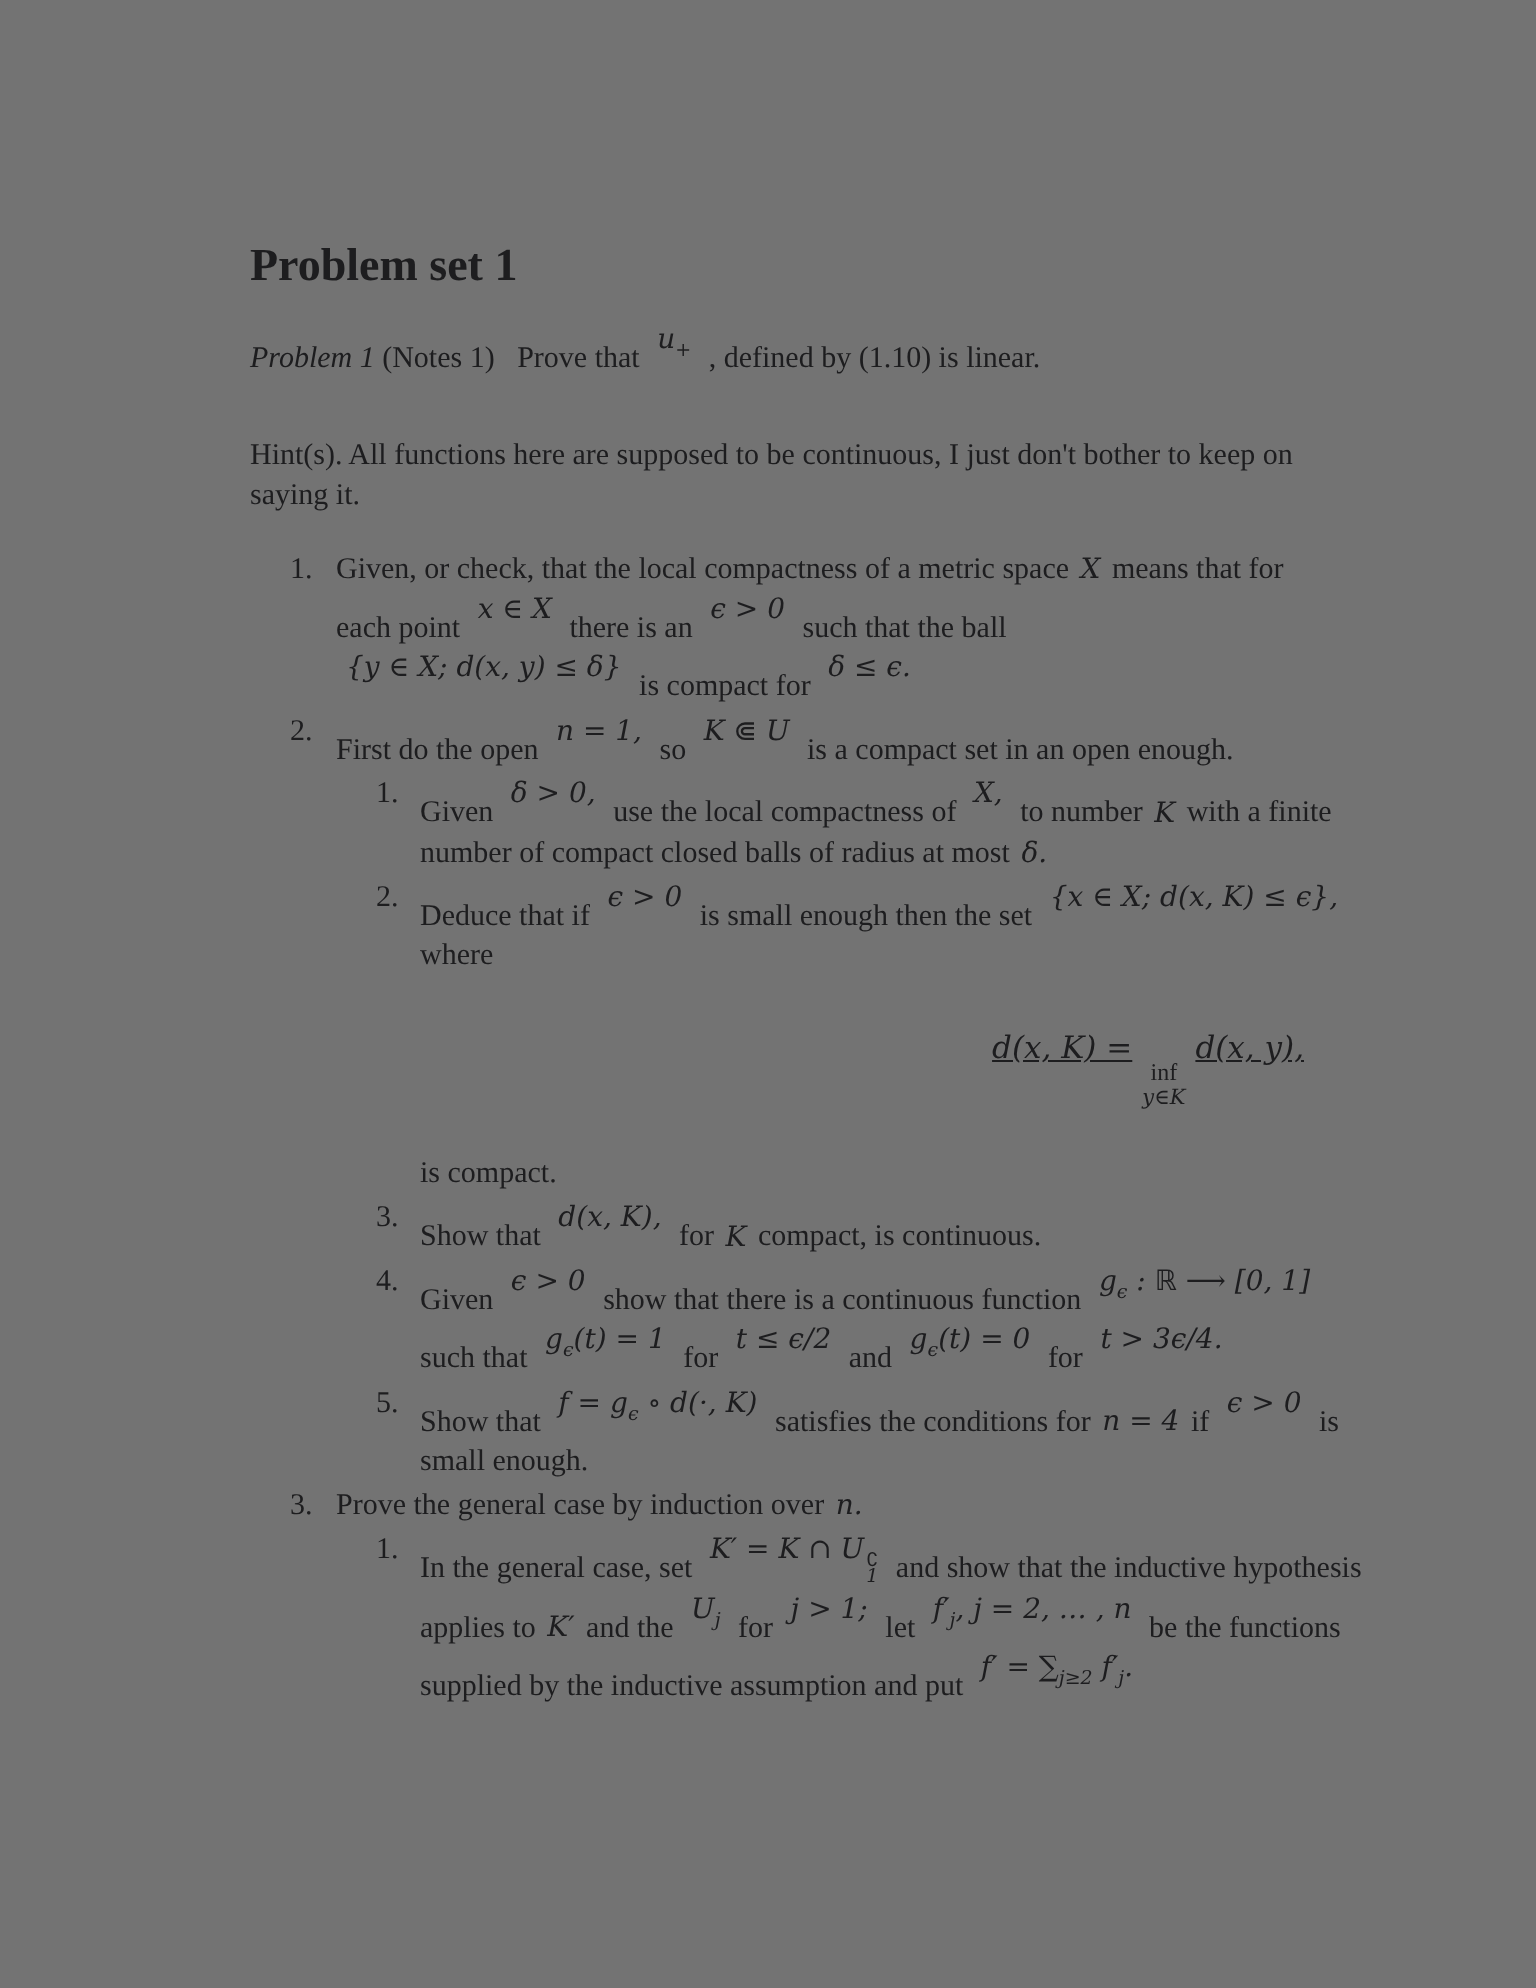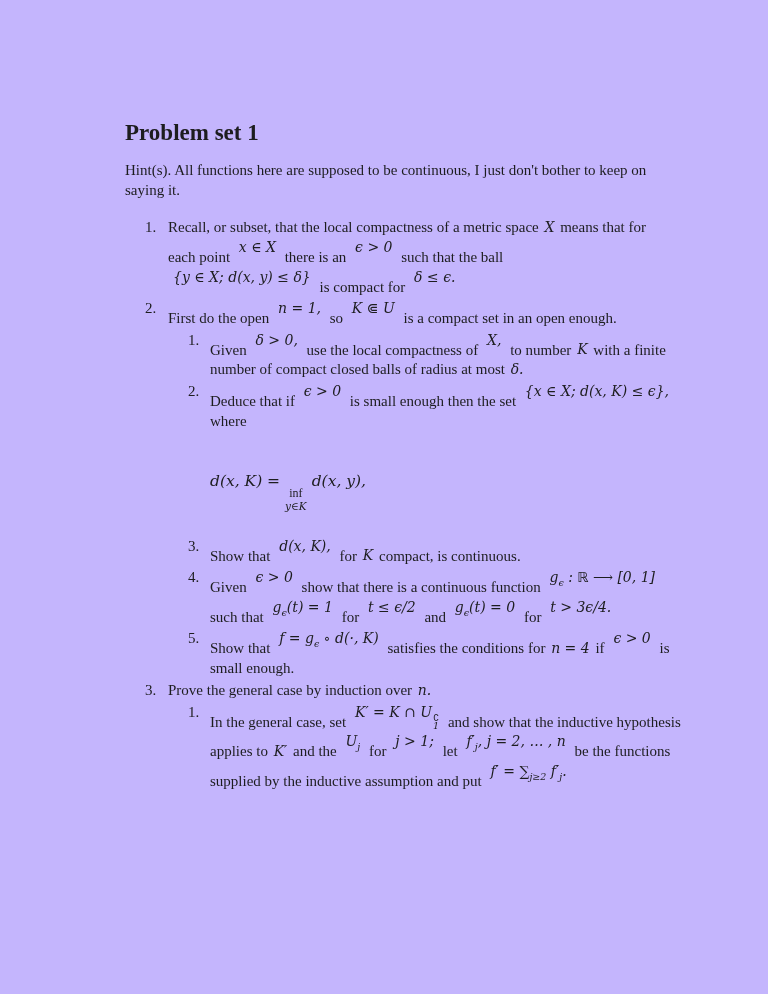--- a/index.html
+++ b/index.html
@@ -1,66 +1,72 @@
 <!DOCTYPE html>
 <html><head>
 <meta charset="utf-8">
 <style>
   * { box-sizing: border-box; }
   html, body { margin: 0; padding: 0; background: #ffffff; }
   .page {
     position: relative; width: 768px; height: 994px;
-    background: #c4b5fd; overflow: hidden;
+    background: #737373; overflow: hidden;
     font-family: "Liberation Serif", serif; color: #1d1d1f;
   }
   .content { position: absolute; left: 125px; top: 119px; width: 527px; font-size: 15px; line-height: 20px; }
   .title { font-size: 23px; line-height: 27px; font-weight: 700; margin: 0 0 14px 0; }
   .para { margin: 0; }
   .p-intro { margin-bottom: 9px; }
-  .hints { margin-top: 12px; }
+  .hints { margin-top: 28px; }
   .list { margin-top: 17px; }
   .ol1 { margin-left: 20px; }
   .ol2 { margin-left: 20px; margin-right: -30px; }
   .li { display: flex; margin-top: 2px; }
   .num { flex: 0 0 23px; }
   .ol2 .num { flex-basis: 22px; }
   .lc { flex: 1 1 auto; }
   .pname { font-style: italic; }
   .m { font-style: italic; font-family: "DejaVu Serif", "DejaVu Sans", serif; font-size: 14px; }
   .up { display: inline-block; vertical-align: 0.68em; margin: 0 5px; white-space: nowrap; }
   .in { margin: 0 2px; }
   sub, sup { font-size: 9.5px; }
   .m sub { font-style: italic; }
   .ss { display: inline-flex; flex-direction: column; align-items: flex-start; vertical-align: -4px; margin-left: 1px; }
   .ss sup, .ss sub { font-size: 9.5px; position: static; line-height: 8px; }
-  .eq { text-align: left; margin: 40px 30px 22px 0; font-size: 16px; }
+  .eq { text-align: right; margin: 26px 30px 22px 0; font-size: 16px; text-decoration: underline; }
   .eq .m { font-size: 15.5px; }
   .infwrap { display: inline-flex; flex-direction: column; align-items: center; vertical-align: -11px; margin: 0 5px; }
   .infop { font-size: 12px; line-height: 16px; font-style: normal; }
   .infunder { font-size: 10.5px; line-height: 11px; font-style: italic; font-family: "DejaVu Serif", "DejaVu Sans", serif; }
 </style>
 </head>
 <body>
 
 <div class="page">
   <div class="content">
 
     <h1 class="title">Problem set 1</h1>
 
 
+    <div class="para">
+      <span class="pname">Problem 1</span>
+      <span>(Notes 1)  Prove that</span>
+      <span class="m up"><span>u</span><sub>+</sub></span>
+      <span>, defined by (1.10) is linear.</span>
+    </div>
 
 
     <p class="para hints">Hint(s). All functions here are supposed to be continuous, I just don't bother to keep on saying it.</p>
 
     <div class="list ol1">
 
       <div class="li">
         <span class="num">1.</span>
         <div class="lc">
-          <span>Recall, or subset, that the local compactness of a metric space</span>
+          <span>Given, or check, that the local compactness of a metric space</span>
           <span class="m in">X</span>
           <span>means that for each point</span>
           <span class="m up">x ∈ X</span>
           <span>there is an</span>
           <span class="m up">ϵ &gt; 0</span>
           <span>such that the ball</span>
           <span class="m up">{y ∈ X; d(x, y) ≤ δ}</span>
           <span>is compact for</span>
           <span class="m up">δ ≤ ϵ.</span>
         </div>
@@ -100,20 +106,21 @@
                 <span class="m up">{x ∈ X; d(x, K) ≤ ϵ},</span>
                 <span>where</span>
 
                 <div class="eq">
                   <span class="m">d(x, K) =</span><span class="infwrap">
                       <span class="infop">inf</span>
                       <span class="infunder">y∈K</span>
                     </span><span class="m">d(x, y),</span>
                 </div>
 
+                <div>is compact.</div>
               </div>
             </div>
 
             <div class="li">
               <span class="num">3.</span>
               <div class="lc">
                 <span>Show that</span>
                 <span class="m up">d(x, K),</span>
                 <span>for</span>
                 <span class="m in">K</span>

